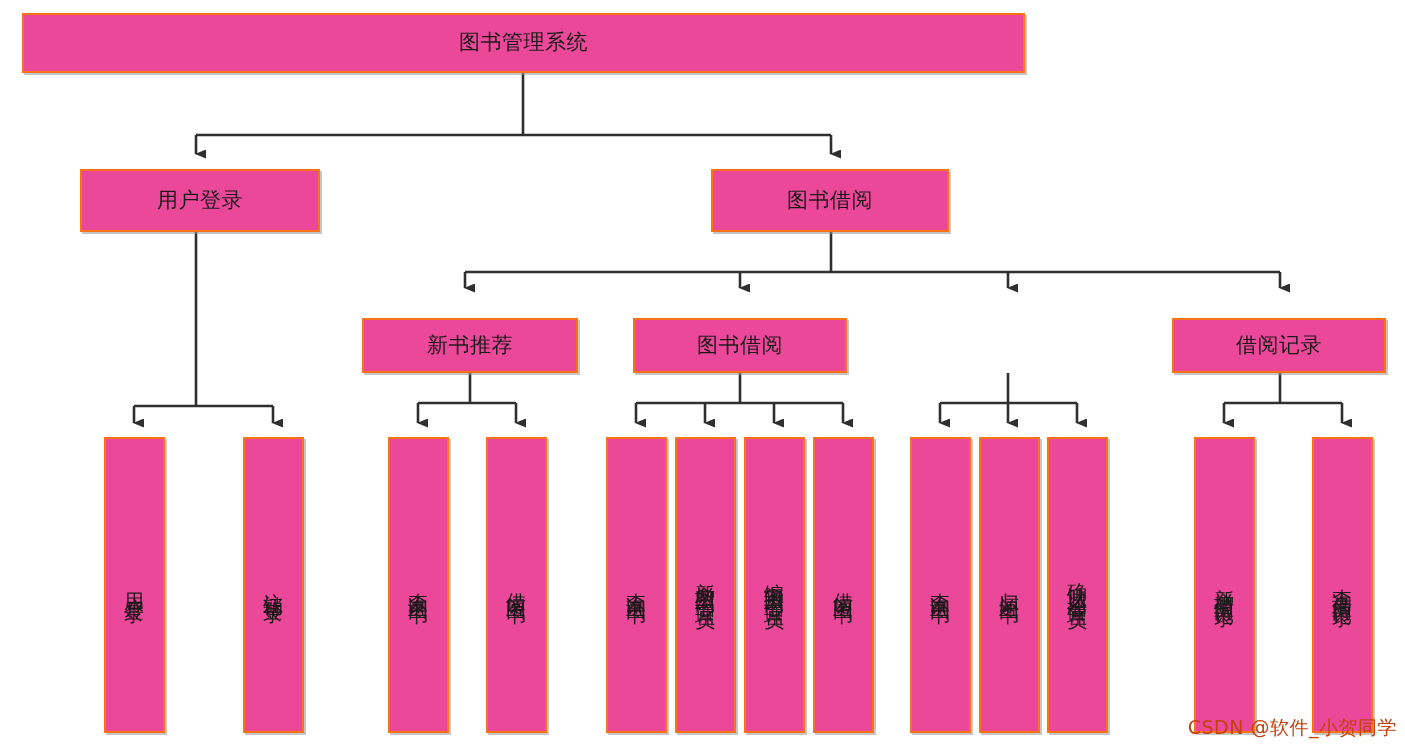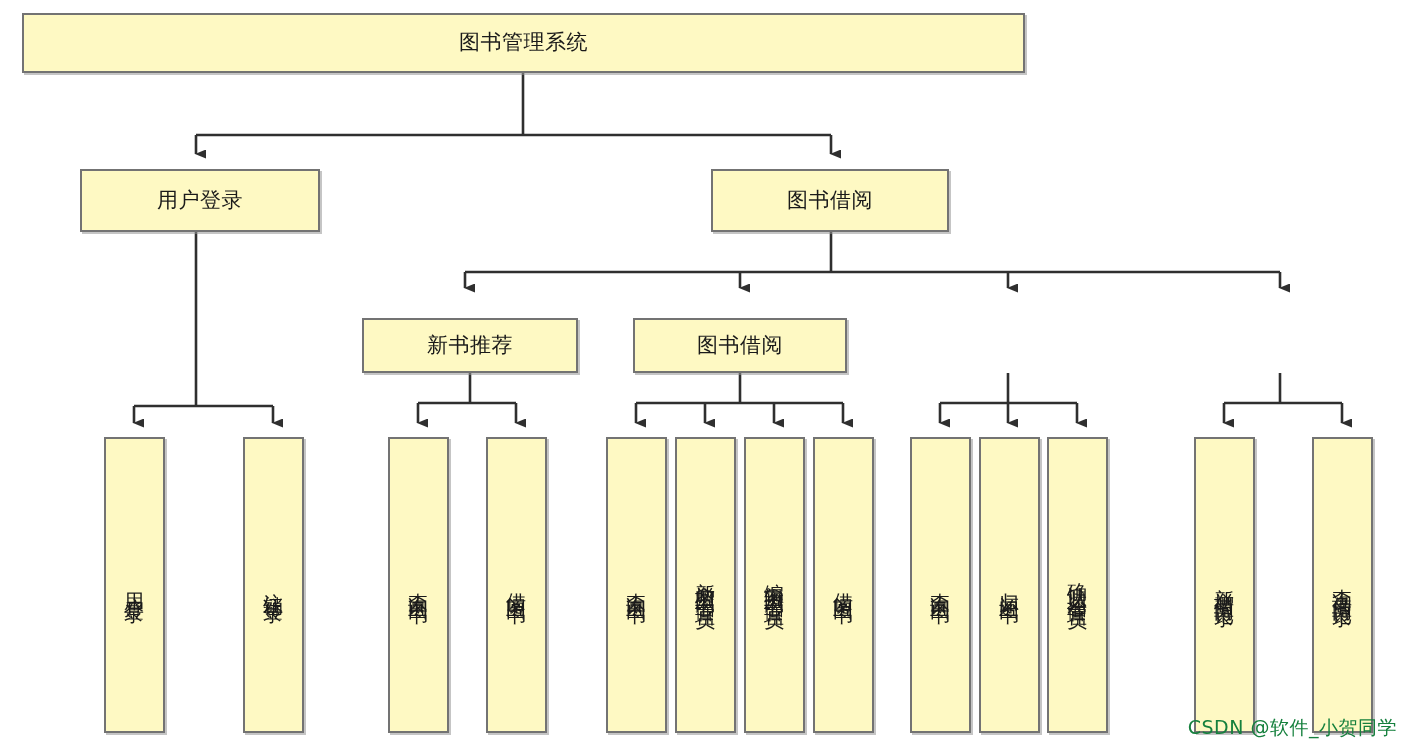--- a/index.html
+++ b/index.html
@@ -20,22 +20,22 @@
   #diagram-svg {
     position: absolute;
     left: 0;
     top: 0;
     width: 1405px;
     height: 747px;
   }
   .node-box {
     position: absolute;
     box-sizing: border-box;
-    background: #fef9c3;
-    border: 2px solid #737373;
+    background: #ec4899;
+    border: 2px solid #f97316;
     box-shadow: 2px 2px 0 rgba(150,150,150,0.55);
     display: flex;
     align-items: center;
     justify-content: center;
     overflow: hidden;
   }
   .node-label-h {
     font-size: 21px;
     color: #1a1a1a;
     line-height: 1.1;
@@ -49,21 +49,21 @@
     text-orientation: upright;
     letter-spacing: 4px;
     line-height: 1.0;
     white-space: nowrap;
   }
   #watermark {
     position: absolute;
     right: 8px;
     bottom: 6px;
     font-size: 19px;
-    color: #15803d;
+    color: #c2410c;
     white-space: nowrap;
     letter-spacing: 0.5px;
     pointer-events: none;
   }
 </style>
 </head>
 <body>
 
 <div id="canvas">
 
@@ -127,20 +127,23 @@
   <div class="node-box" style="left:711px; top:169px; width:238px; height:63px;">
     <span class="node-label-h">图书借阅</span>
   </div>
 
   <div class="node-box" style="left:362px; top:318px; width:216px; height:55px;">
     <span class="node-label-h">新书推荐</span>
   </div>
   <div class="node-box" style="left:633px; top:318px; width:214px; height:55px;">
     <span class="node-label-h">图书借阅</span>
   </div>
+  <div class="node-box" style="left:1172px; top:318px; width:214px; height:55px;">
+    <span class="node-label-h">借阅记录</span>
+  </div>
 
   <div class="node-box" style="left:104px; top:437px; width:61px; height:296px;">
     <span class="node-label-v">用户登录</span>
   </div>
   <div class="node-box" style="left:243px; top:437px; width:61px; height:296px;">
     <span class="node-label-v">注销登录</span>
   </div>
 
   <div class="node-box" style="left:388px; top:437px; width:61px; height:296px;">
     <span class="node-label-v">查询图书</span>

